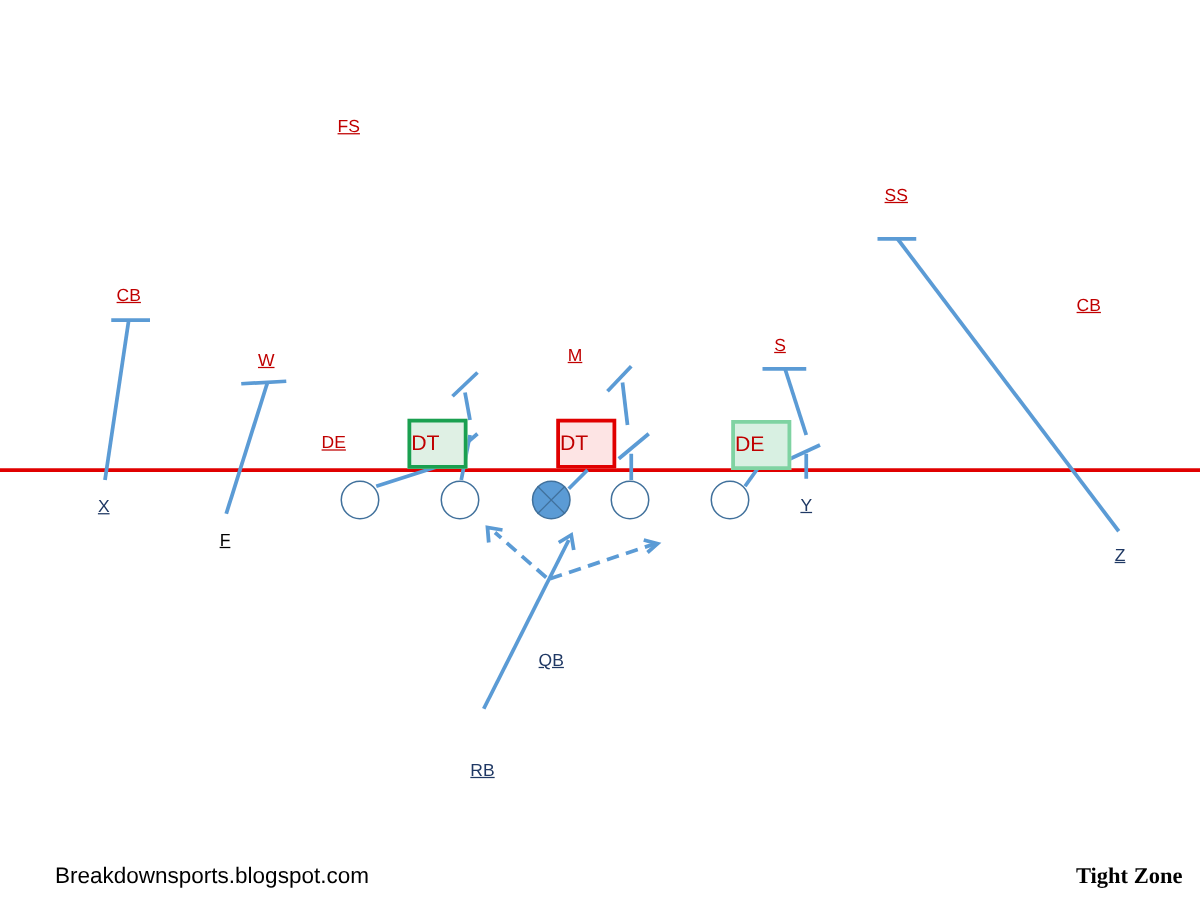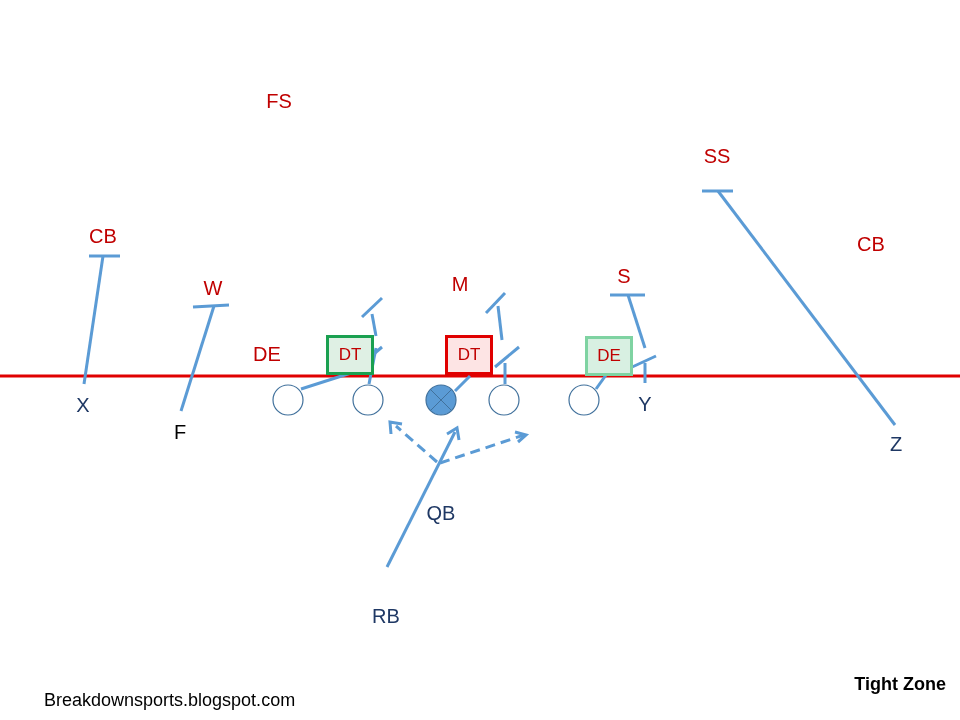--- a/index.html
+++ b/index.html
@@ -1,24 +1,24 @@
 <!DOCTYPE html>
 <html><head>
 <meta charset="utf-8">
 <style>
   html, body { margin:0; padding:0; background:#ffffff; }
   body { width:960px; height:720px; position:relative; overflow:hidden; font-family:"Liberation Sans", sans-serif; }
   svg#field { position:absolute; left:0; top:0; }
-  .lbl { position:absolute; font-size:20px; line-height:17px; white-space:nowrap; transform:translate(-50%,-50%); }
+  .lbl { position:absolute; font-size:14px; line-height:17px; white-space:nowrap; transform:translate(-50%,-50%);text-decoration:underline; }
   .def { color:#c00000; }
   .off { color:#1f3864; }
   .blk { color:#000000; }
-  .box { position:absolute; box-sizing:border-box; display:flex; align-items:center; justify-content:center; font-size:17px; color:#c00000; }
+  .box { position:absolute; box-sizing:border-box; display:flex; align-items:center; font-size:17px; color:#c00000; }
   .footer-left { position:absolute; left:10px; top:690px; font-size:18px; color:#000;margin-left:34px; }
-  .footer-right { position:absolute; right:14px; top:674px; font-size:18px; font-weight:bold; color:#000; }
+  .footer-right { position:absolute; right:14px; top:690px; font-size:18px; font-weight:bold; color:#000;font-family:Liberation Serif, serif; }
 </style>
 </head>
 <body>
 
 <svg id="field" width="960" height="720" viewBox="0 0 960 720">
 
   <line x1="0" y1="376" x2="960" y2="376" stroke="#e00000" stroke-width="3"></line>
 
   <g stroke="#5b9bd5" stroke-width="3" fill="none">
 
@@ -93,17 +93,17 @@
 <span class="lbl def" style="left:267px;top:354px;">DE</span>
 <span class="lbl def" style="left:460px;top:284px;">M</span>
 <span class="lbl def" style="left:624px;top:276px;">S</span>
 <span class="lbl def" style="left:717px;top:156px;">SS</span>
 <span class="lbl def" style="left:871px;top:244px;">CB</span>
 
 <span class="lbl off" style="left:83px;top:405px;">X</span>
 <span class="lbl blk" style="left:180px;top:432px;">F</span>
 <span class="lbl off" style="left:645px;top:404px;">Y</span>
 <span class="lbl off" style="left:896px;top:444px;">Z</span>
-<span class="lbl off" style="left:441px;top:513px;">QB</span>
+<span class="lbl off" style="left:441px;top:528px;">QB</span>
 <span class="lbl off" style="left:386px;top:616px;">RB</span>
 
 <div class="footer-left">Breakdownsports.blogspot.com</div>
 <div class="footer-right">Tight Zone</div>
 
 </body></html>

